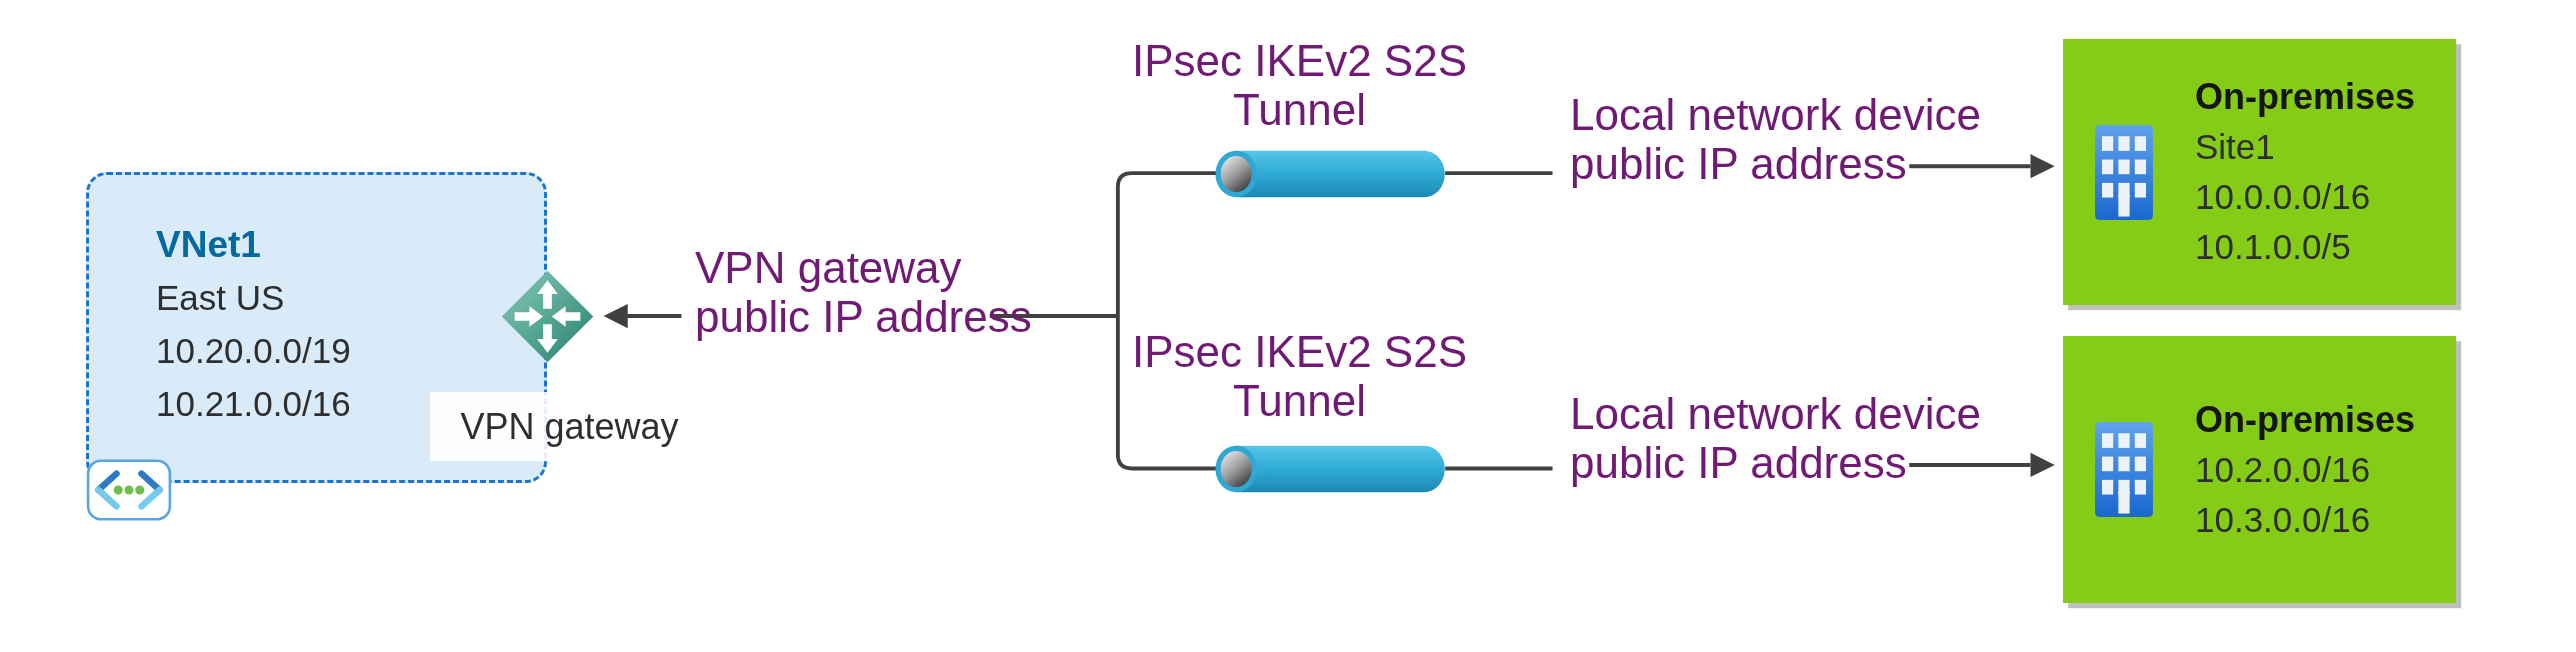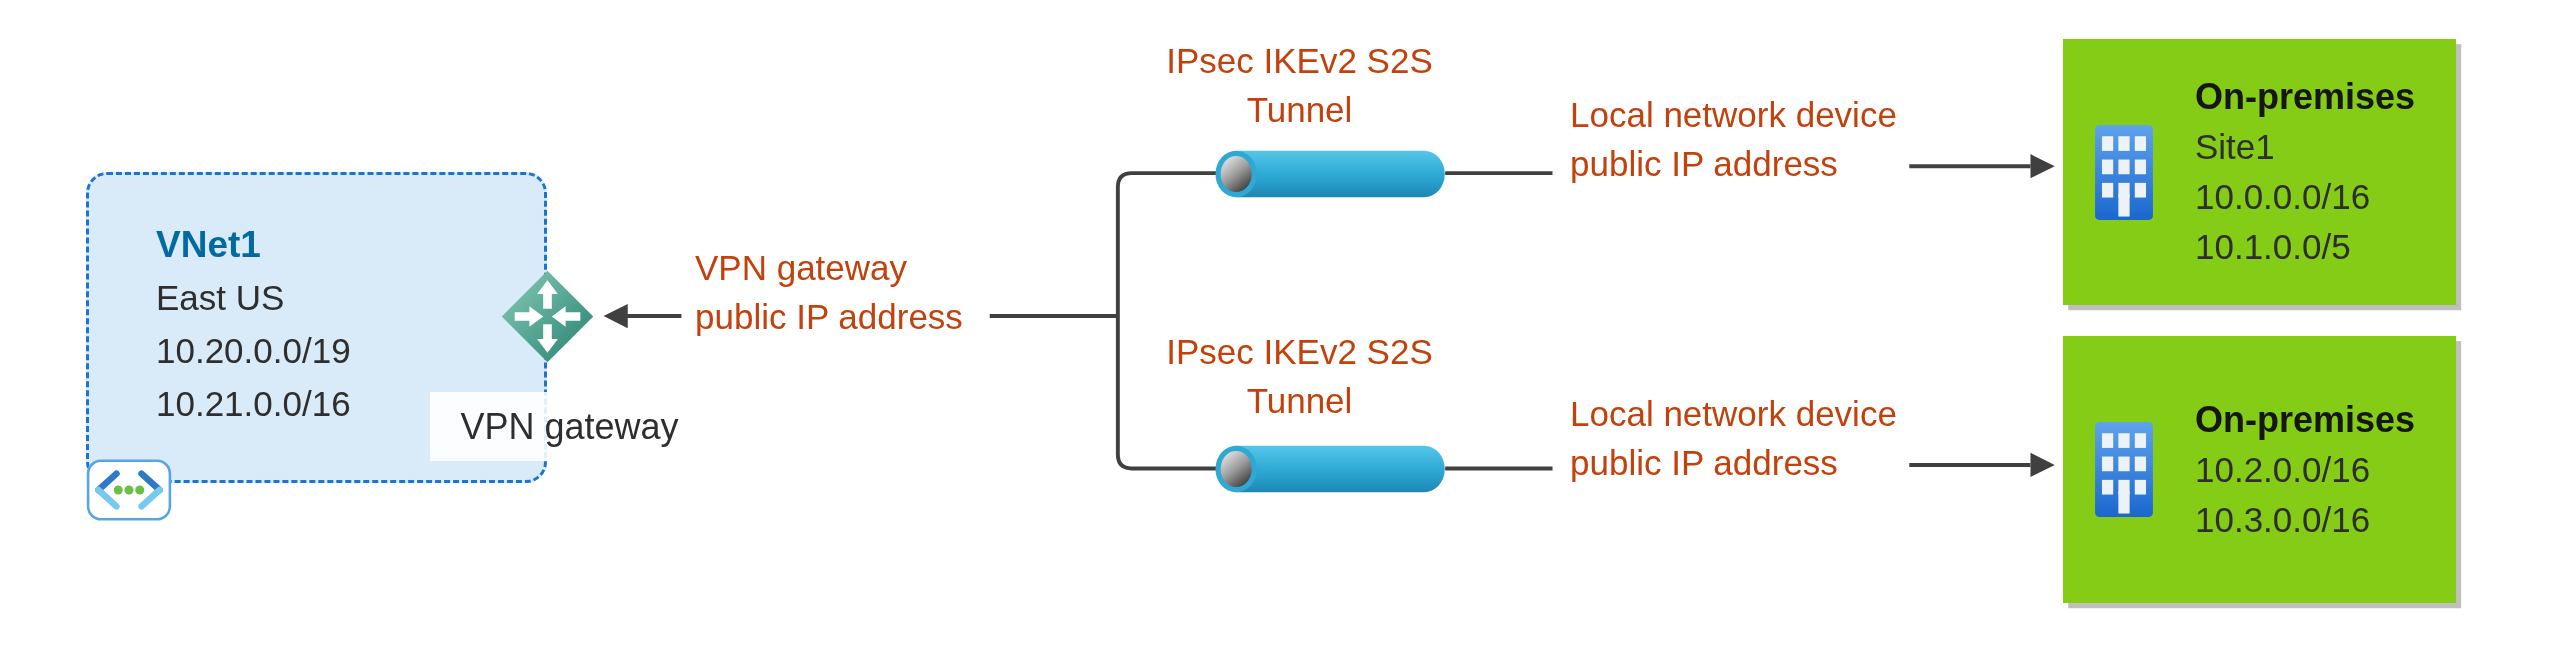--- a/index.html
+++ b/index.html
@@ -27,21 +27,21 @@
   }
   .vnet-text .ttl{font-weight:bold;font-size:37px;color:#0369a1;}
   .vpn-label-box{
     left:430px;top:392px;width:279px;height:69px;
     background:rgba(255,255,255,0.88);
     display:flex;align-items:center;justify-content:center;
     font-size:36px;color:#2e2e2e;white-space:nowrap;
     z-index:3;
   }
   
-  .lbl{font-size:35px;line-height:49px;color:#c2410c;white-space:nowrap;z-index:6;}
+  .lbl{font-size:44px;line-height:49px;color:#701a75;white-space:nowrap;z-index:6;}
   .lbl.center{text-align:center;}
   
   .site-box{
     left:2063px;width:393px;
     background:#84cc16;
     box-shadow:5.2px 5.2px 0 #bfbfbd;
     display:flex;align-items:center;
     gap:42px;
     padding-left:32px;
     box-sizing:border-box;

